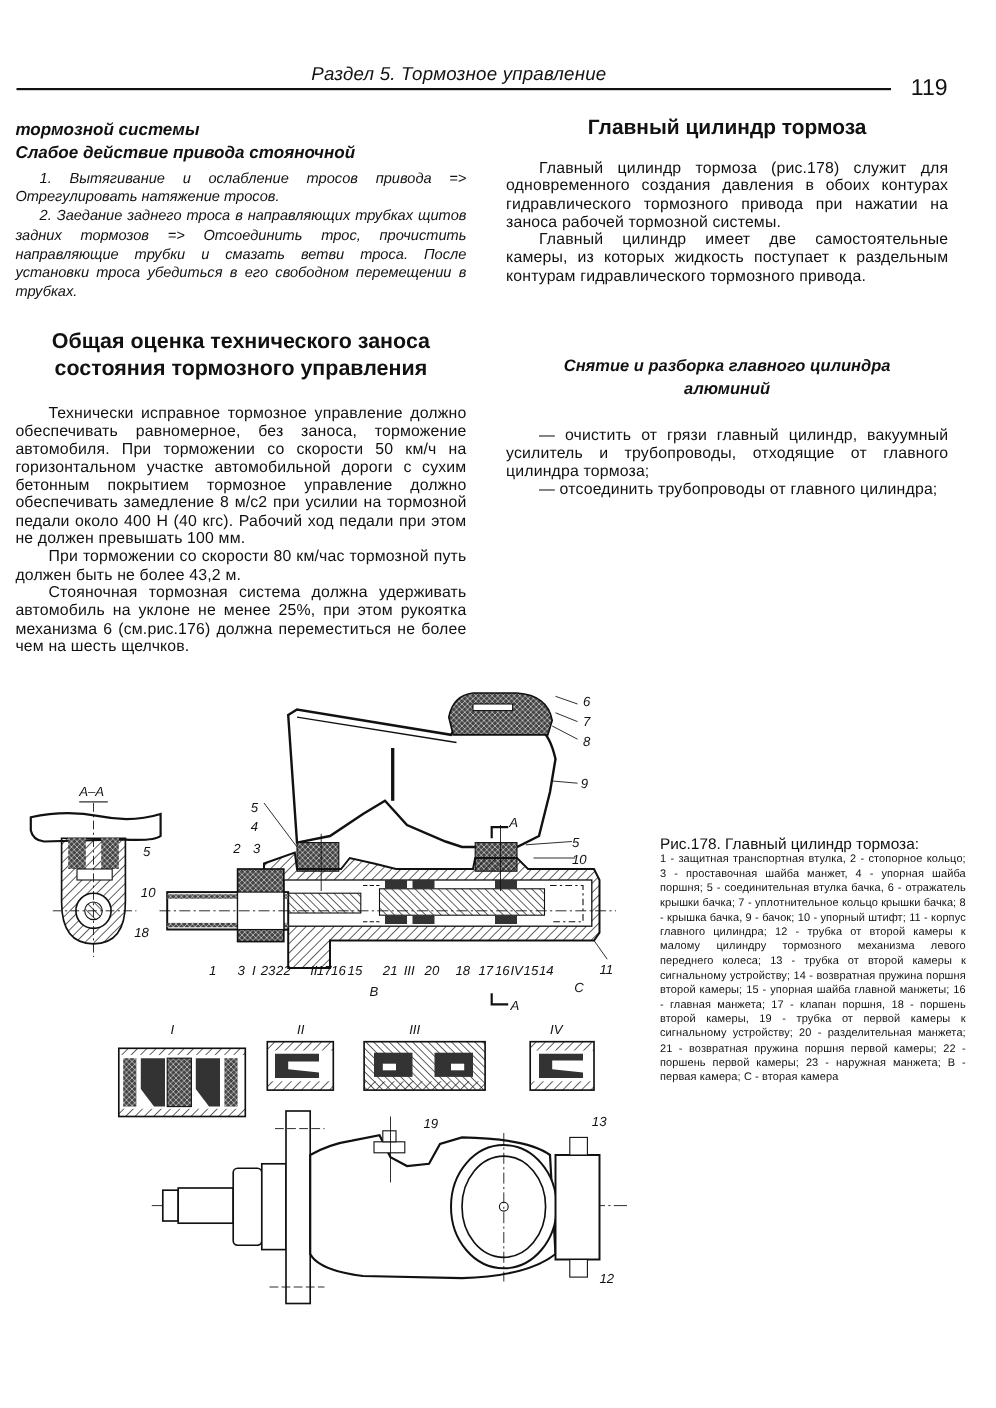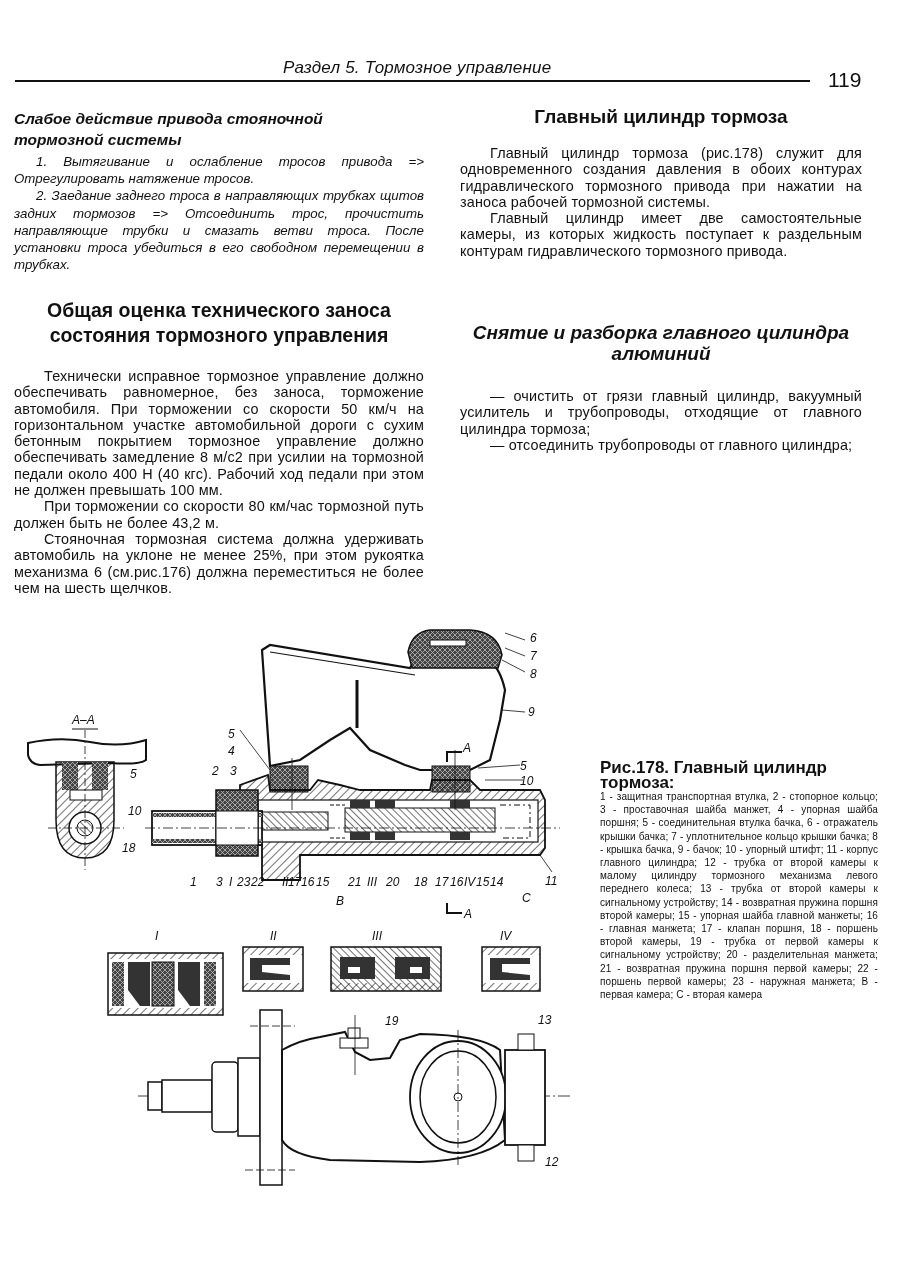--- a/index.html
+++ b/index.html
@@ -8,35 +8,35 @@
   .abs{position:absolute;}
   .running-head{left:283px;top:58px;font-style:italic;font-size:17px;letter-spacing:0.2px;}
   .head-rule{left:15px;top:80px;width:795px;height:0;border-top:2px solid #111;}
   .page-num{left:828px;top:68px;font-size:21px;}
   .h-italic{font-style:italic;font-weight:bold;font-size:15.5px;line-height:21px;}
   .body-it{font-style:italic;font-size:13.3px;line-height:17.2px;text-align:justify;}
   .body{font-size:14.4px;line-height:16.3px;text-align:justify;letter-spacing:0.15px;}
   .h-bold{font-weight:bold;font-size:19px;line-height:25px;text-align:center;}
   p{margin:0;}
   .ind{text-indent:30px;}
-  .cap-title{font-weight:bold;font-size:17px;line-height:15px;}
+  .cap-title{font-weight:normal;font-size:14px;line-height:15px;}
   .cap{font-size:10px;line-height:13.2px;text-align:justify;letter-spacing:0.1px;}
   svg text{font-family:"Liberation Sans",sans-serif;font-style:italic;font-size:12px;fill:#111;}
 </style>
 </head>
 <body>
 
 <div class="abs running-head">Раздел 5. Тормозное управление</div>
 <div class="abs head-rule"></div>
 <div class="abs page-num">119</div>
 
 <div class="abs" style="left:14px;top:108px;width:410px;">
   <div class="h-italic">
+    <div>тормозной системы</div>
     <div>Слабое действие привода стояночной</div>
-    <div>тормозной системы</div>
   </div>
   <div class="body-it" style="margin-top:3px;">
     <p class="ind" style="text-indent:22px;">1. Вытягивание и ослабление тросов привода =&gt; Отрегулировать натяжение тросов.</p>
     <p class="ind" style="text-indent:22px;">2. Заедание заднего троса в направляющих трубках щитов задних тормозов =&gt; Отсоединить трос, прочистить направляющие трубки и смазать ветви троса. После установки троса убедиться в его свободном перемещении в трубках.</p>
   </div>
 </div>
 
 <div class="abs" style="left:14px;top:298px;width:410px;">
   <div class="h-bold" style="text-align:center;font-size:19.5px;">
     <div>Общая оценка технического заноса</div>
@@ -51,21 +51,21 @@
 
 <div class="abs" style="left:460px;top:104px;width:402px;">
   <div class="h-bold">Главный цилиндр тормоза</div>
   <div class="body" style="margin-top:16px;">
     <p class="ind">Главный цилиндр тормоза (рис.178) служит для одновременного создания давления в обоих контурах гидравлического тормозного привода при нажатии на заноса рабочей тормозной системы.</p>
     <p class="ind">Главный цилиндр имеет две самостоятельные камеры, из которых жидкость поступает к раздельным контурам гидравлического тормозного привода.</p>
   </div>
 </div>
 
 <div class="abs" style="left:460px;top:322px;width:402px;">
-  <div class="h-italic" style="text-align:center;font-size:19px;">
+  <div class="h-italic" style="text-align:center;font-size:15px;">
     <div>Снятие и разборка главного цилиндра</div>
     <div>алюминий</div>
   </div>
   <div class="body" style="margin-top:24px;">
     <p class="ind">— очистить от грязи главный цилиндр, вакуумный усилитель и трубопроводы, отходящие от главного цилиндра тормоза;</p>
     <p class="ind">— отсоединить трубопроводы от главного цилиндра;</p>
   </div>
 </div>
 
 <div class="abs" style="left:600px;top:760px;width:278px;">

